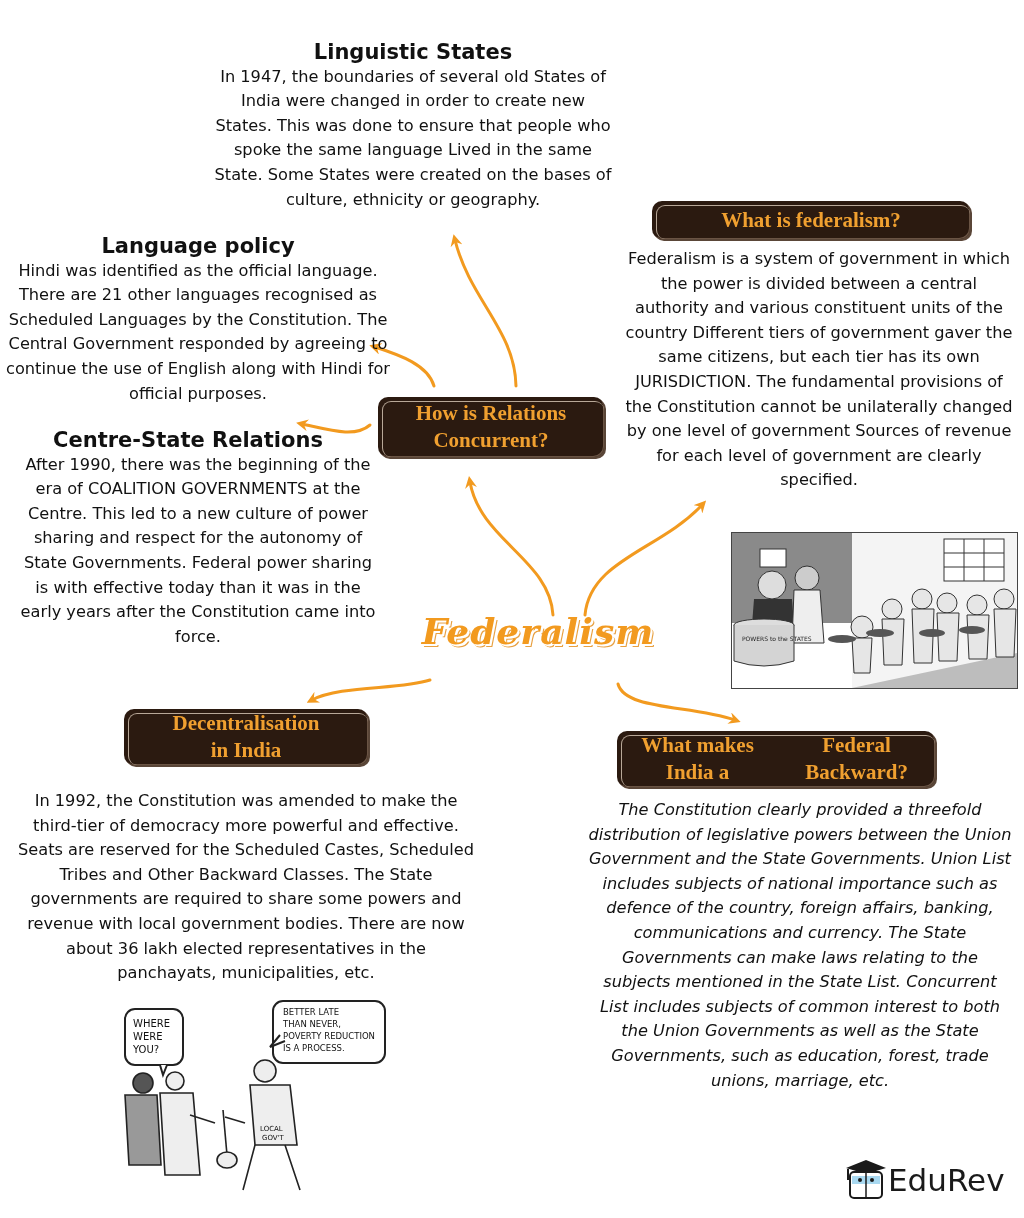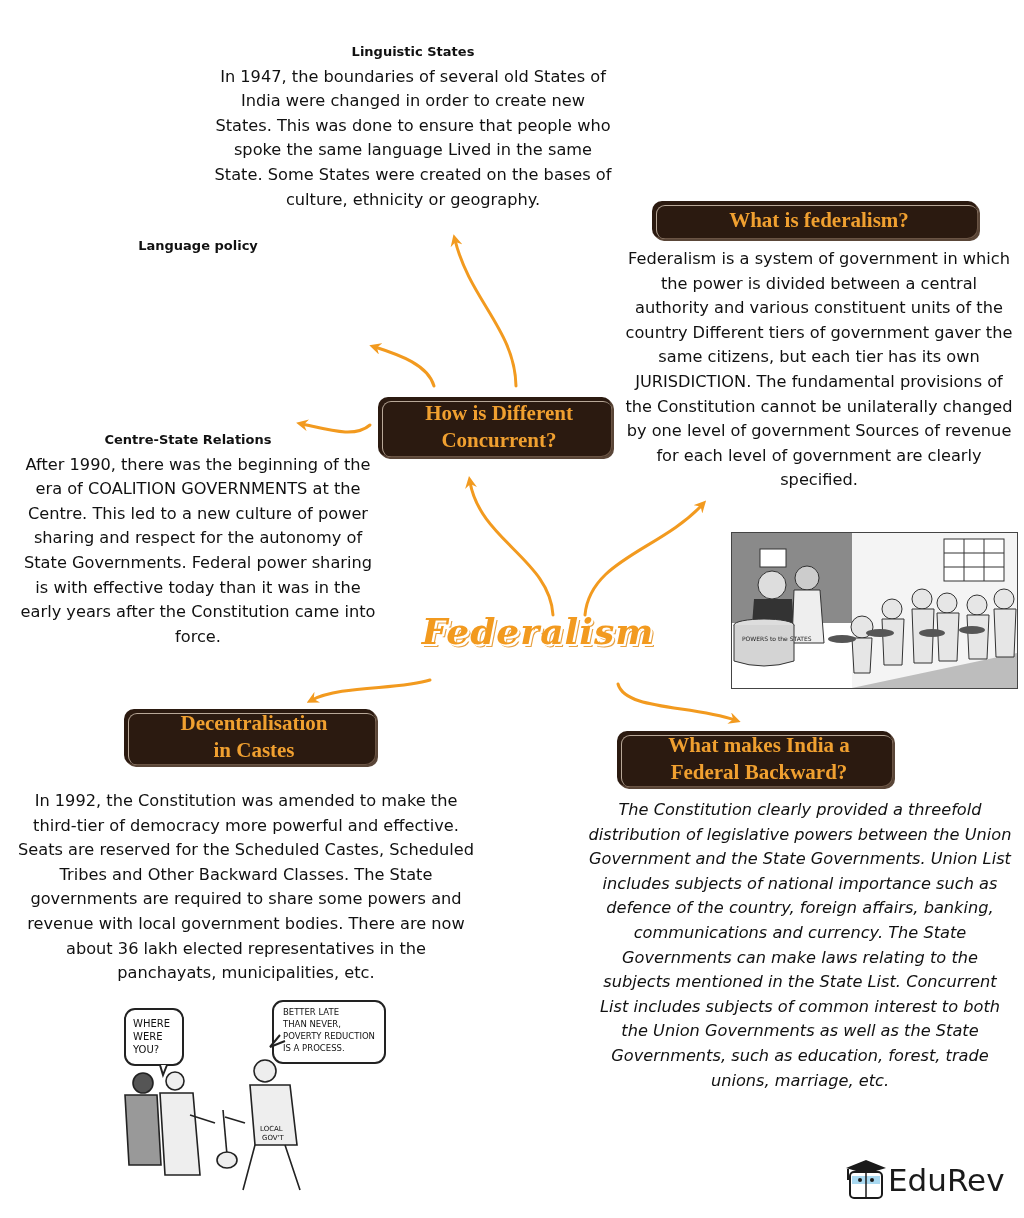--- a/index.html
+++ b/index.html
@@ -1,25 +1,25 @@
 <!DOCTYPE html>
 <html><head>
 <meta charset="utf-8">
 <style>
   html, body { margin: 0; padding: 0; background: #ffffff; }
   body { width: 1024px; height: 1218px; position: relative; overflow: hidden;
          font-family: "DejaVu Sans", sans-serif; color: #111; }
   .block { position: absolute; text-align: center; font-size: 16.2px; line-height: 24.6px; font-weight: 500; }
-  .block .heading { font-weight: bold; font-size: 13px; display: block; }
+  .block .heading { font-weight: bold; font-size: 21px; display: block; }
   .block .body { display: block; }
   .pill { position: absolute; background: #2b1a10; border-radius: 10px;
           box-shadow: 2px 2px 0 #5a4638, -1px -1px 0 #6a5444 inset;
           color: #f0a030; font-family: "Liberation Serif", serif; font-weight: bold;
           font-size: 21px; line-height: 27px; text-align: center; display: flex;
-          align-items: center; justify-content: center; padding-left: 8px; }
+          align-items: center; justify-content: center; }
   .pill::before { content: ""; position: absolute; left: 4px; top: 4px; right: 0; bottom: 0;
           border-left: 1.5px solid #b8a898; border-top: 1.5px solid #b8a898; border-radius: 9px; pointer-events:none; }
   .arrows { position: absolute; left: 0; top: 0; width: 1024px; height: 1218px; pointer-events: none; }
   .title { position: absolute; left: 388px; top: 610px; width: 300px; text-align: center;
            font-family: "DejaVu Serif", serif; font-style: italic; font-weight: bold; font-size: 36px;
            color: #f29a1f; text-shadow: 2px 2px 0 #fff, 3px 3px 0 #e8a040; letter-spacing: 1px; }
   .cartoon { position: absolute; background: #fff; }
   .cartoon1 { left: 731px; top: 532px; width: 285px; height: 155px; border: 1.5px solid #444; }
   .logo { position: absolute; left: 840px; top: 1158px; display: flex; align-items: center; gap: 0; }
   .logo-text { font-family: "DejaVu Sans", sans-serif; font-size: 31px; color: #1a1a1a; }
@@ -58,24 +58,25 @@
 
 <div class="pill" style="left:652px; top:201px; width:318px; height:38px;">
   <span>What is federalism?</span>
 </div>
 <div class="block" style="left:622px; top:247px; width:394px;">
   <span class="body">Federalism is a system of government in which the power is divided between a central authority and various constituent units of the country Different tiers of government gaver the same citizens, but each tier has its own JURISDICTION. The fundamental provisions of the Constitution cannot be unilaterally changed by one level of government Sources of revenue for each level of government are clearly specified.</span>
 </div>
 
 <div class="block" style="left:6px; top:234px; width:384px;">
   <span class="heading">Language policy</span>
+  <span class="body">Hindi was identified as the official language. There are 21 other languages recognised as Scheduled Languages by the Constitution. The Central Government responded by agreeing to continue the use of English along with Hindi for official purposes.</span>
 </div>
 
 <div class="pill" style="left:378px; top:397px; width:226px; height:60px; flex-direction:column;">
-  <span>How is Different</span>
+  <span>How is Relations</span>
   <span>Concurrent?</span>
 </div>
 
 <div class="block" style="left:20px; top:428px; width:356px;">
   <span class="heading" style="padding-right:20px;">Centre-State Relations</span>
   <span class="body">After 1990, there was the beginning of the era of COALITION GOVERNMENTS at the Centre. This led to a new culture of power sharing and respect for the autonomy of State Governments. Federal power sharing is with effective today than it was in the early years after the Constitution came into force.</span>
 </div>
 
 <div class="title">Federalism</div>
 
@@ -115,27 +116,27 @@
         <ellipse cx="110" cy="106" rx="14" ry="4"></ellipse>
         <ellipse cx="148" cy="100" rx="14" ry="4"></ellipse>
         <ellipse cx="200" cy="100" rx="13" ry="4"></ellipse>
         <ellipse cx="240" cy="97" rx="13" ry="4"></ellipse>
       </g>
   </svg>
 </div>
 
 <div class="pill" style="left:124px; top:709px; width:244px; height:56px; flex-direction:column;">
   <span>Decentralisation</span>
-  <span>in Castes</span>
+  <span>in India</span>
 </div>
 <div class="block" style="left:16px; top:789px; width:460px;">
   <span class="body">In 1992, the Constitution was amended to make the third-tier of democracy more powerful and effective. Seats are reserved for the Scheduled Castes, Scheduled Tribes and Other Backward Classes. The State governments are required to share some powers and revenue with local government bodies. There are now about 36 lakh elected representatives in the panchayats, municipalities, etc.</span>
 </div>
 
-<div class="pill" style="left:617px; top:731px; width:268px; height:56px; flex-direction:column;">
+<div class="pill" style="left:617px; top:731px; width:318px; height:56px; ">
   <span>What makes India a</span>
   <span>Federal Backward?</span>
 </div>
 <div class="block" style="left:588px; top:798px; width:424px;font-style:italic;">
   <span class="body">The Constitution clearly provided a threefold distribution of legislative powers between the Union Government and the State Governments. Union List includes subjects of national importance such as defence of the country, foreign affairs, banking, communications and currency. The State Governments can make laws relating to the subjects mentioned in the State List. Concurrent List includes subjects of common interest to both the Union Governments as well as the State Governments, such as education, forest, trade unions, marriage, etc.</span>
 </div>
 
 <div class="cartoon" style="left:105px; top:995px; width:290px; height:205px;">
   <svg width="290" height="205" viewBox="0 0 290 205">
     <g fill="#fff" stroke="#222" stroke-width="2">

